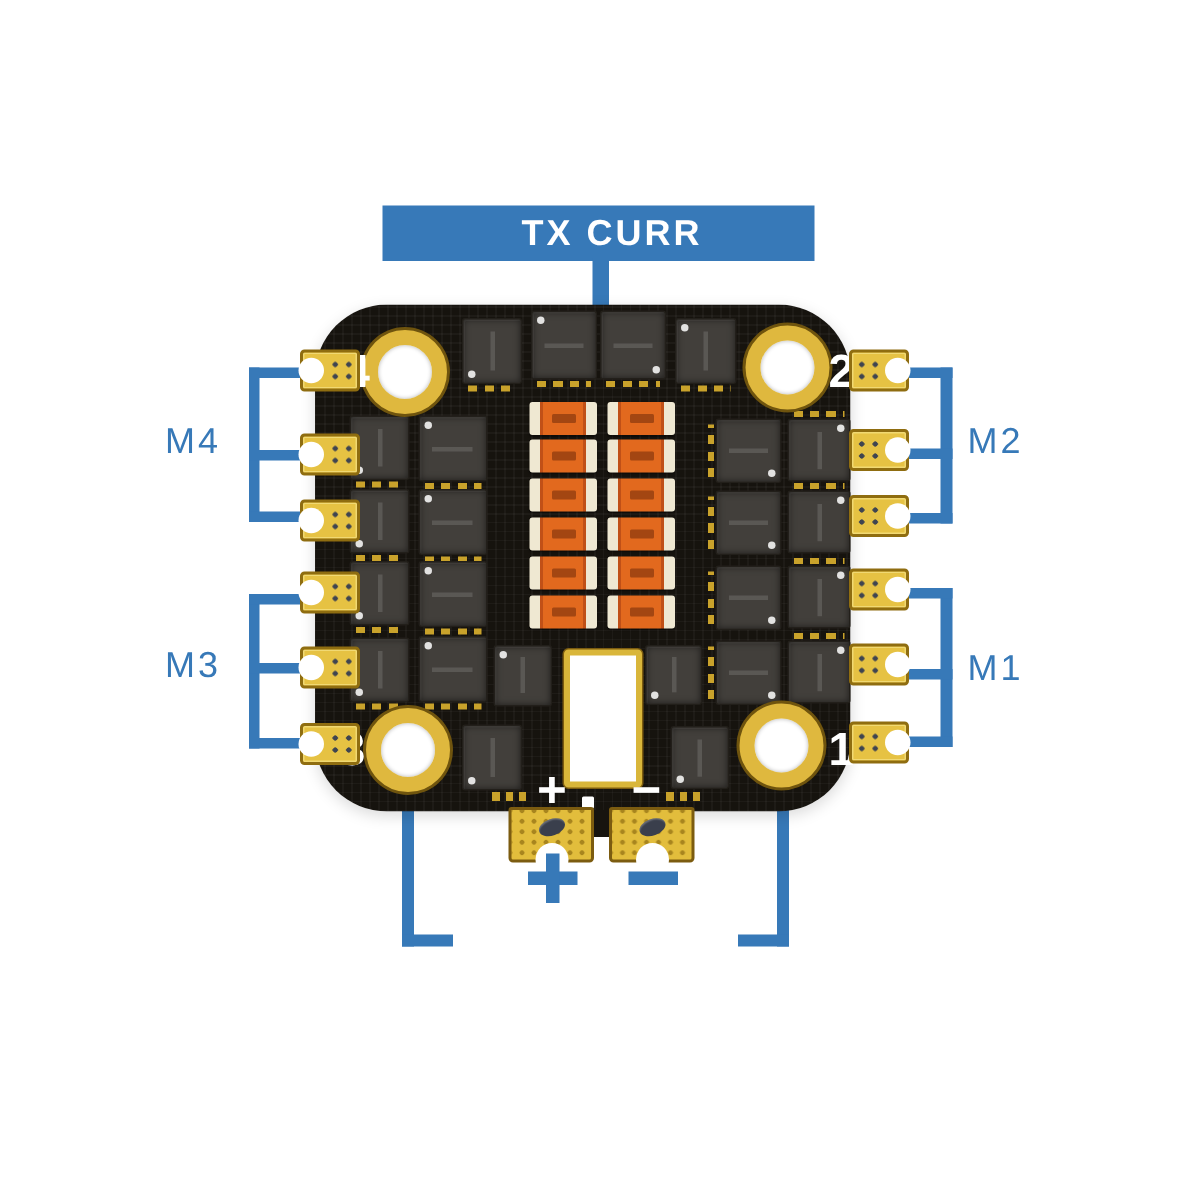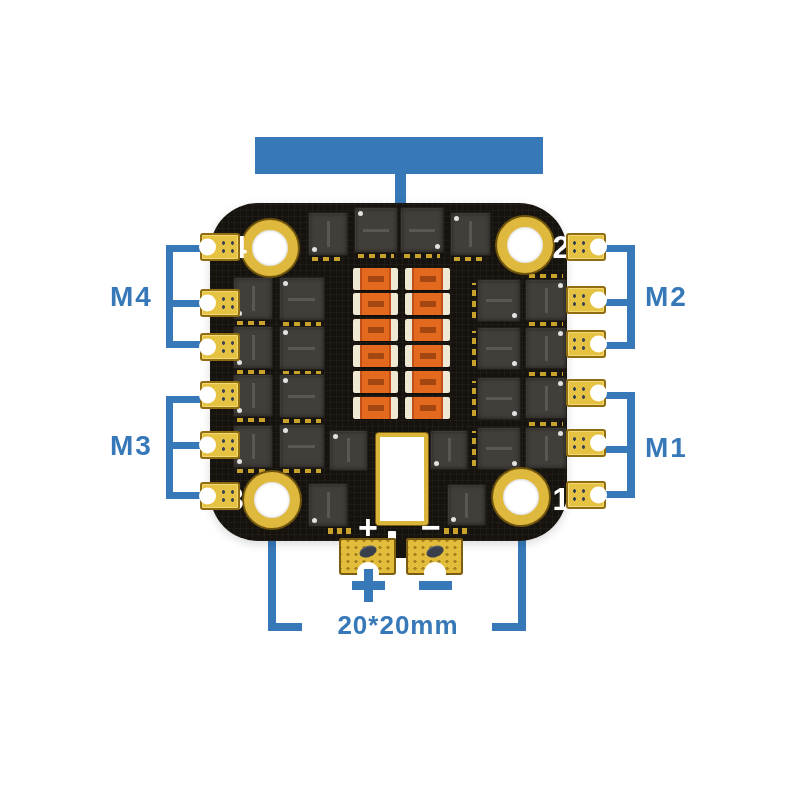--- a/index.html
+++ b/index.html
@@ -10,21 +10,21 @@
 
   
   .blue-fill { background:#3779b8; }
   .blue-text { color:#3779b8; }
 
   #banner { left:255px; top:137px; width:288px; height:37px; display:flex; align-items:center; justify-content:center; }
   #banner .pins { color:#fff; font-size:25px; font-weight:bold; letter-spacing:10px; }
   #banner .ports { color:#fff; font-size:24px; font-weight:bold; letter-spacing:2px; margin-left:18px; }
   #banner-stem { left:395px; top:172px; width:11px; height:32px; }
 
-  .mlabel { font-size:28px; font-weight:bold; letter-spacing:2px;text-align:center; }
+  .mlabel { font-size:24px; font-weight:normal; letter-spacing:2px;text-align:center; }
   .bline { position:absolute; background:#3779b8; }
 
   #dim-label { left:300px; top:610px; width:196px; text-align:center; font-size:26px; font-weight:bold; letter-spacing:1px; }
 
   
   #board {
     left:210px; top:203px; width:357px; height:338px; border-radius:48px;
     background-color:#16130e;
     background-image:
       repeating-linear-gradient(0deg, rgba(255,255,255,0.035) 0 1px, transparent 1px 6px),
@@ -90,28 +90,28 @@
 
   .edge-dash { position:absolute; height:6px;
     background:repeating-linear-gradient(90deg,#c9a22b 0 5px,transparent 5px 9px); }
 </style>
 </head>
 <body>
 
 <div id="canvas">
 
   <div id="banner" class="abs blue-fill">
+    <span class="ports">TX CURR</span>
   </div>
   <div id="banner-stem" class="abs blue-fill"></div>
 
   <div class="bline" style="left:268px;top:514px;width:8px;height:117px"></div>
   <div class="bline" style="left:268px;top:623px;width:34px;height:8px"></div>
   <div class="bline" style="left:518px;top:514px;width:8px;height:117px"></div>
   <div class="bline" style="left:492px;top:623px;width:34px;height:8px"></div>
-  <div id="dim-label" class="abs blue-text">20*20mm</div>
 
   <div class="bline" style="left:166px;top:245px;width:7px;height:103px"></div>
   <div class="bline" style="left:166px;top:245px;width:36px;height:7px"></div>
   <div class="bline" style="left:166px;top:300px;width:36px;height:7px"></div>
   <div class="bline" style="left:166px;top:341px;width:36px;height:7px"></div>
   <div class="bline" style="left:166px;top:396px;width:7px;height:103px"></div>
   <div class="bline" style="left:166px;top:396px;width:36px;height:7px"></div>
   <div class="bline" style="left:166px;top:442px;width:36px;height:7px"></div>
   <div class="bline" style="left:166px;top:492px;width:36px;height:7px"></div>
   <div class="bline" style="left:627px;top:245px;width:8px;height:104px"></div>

